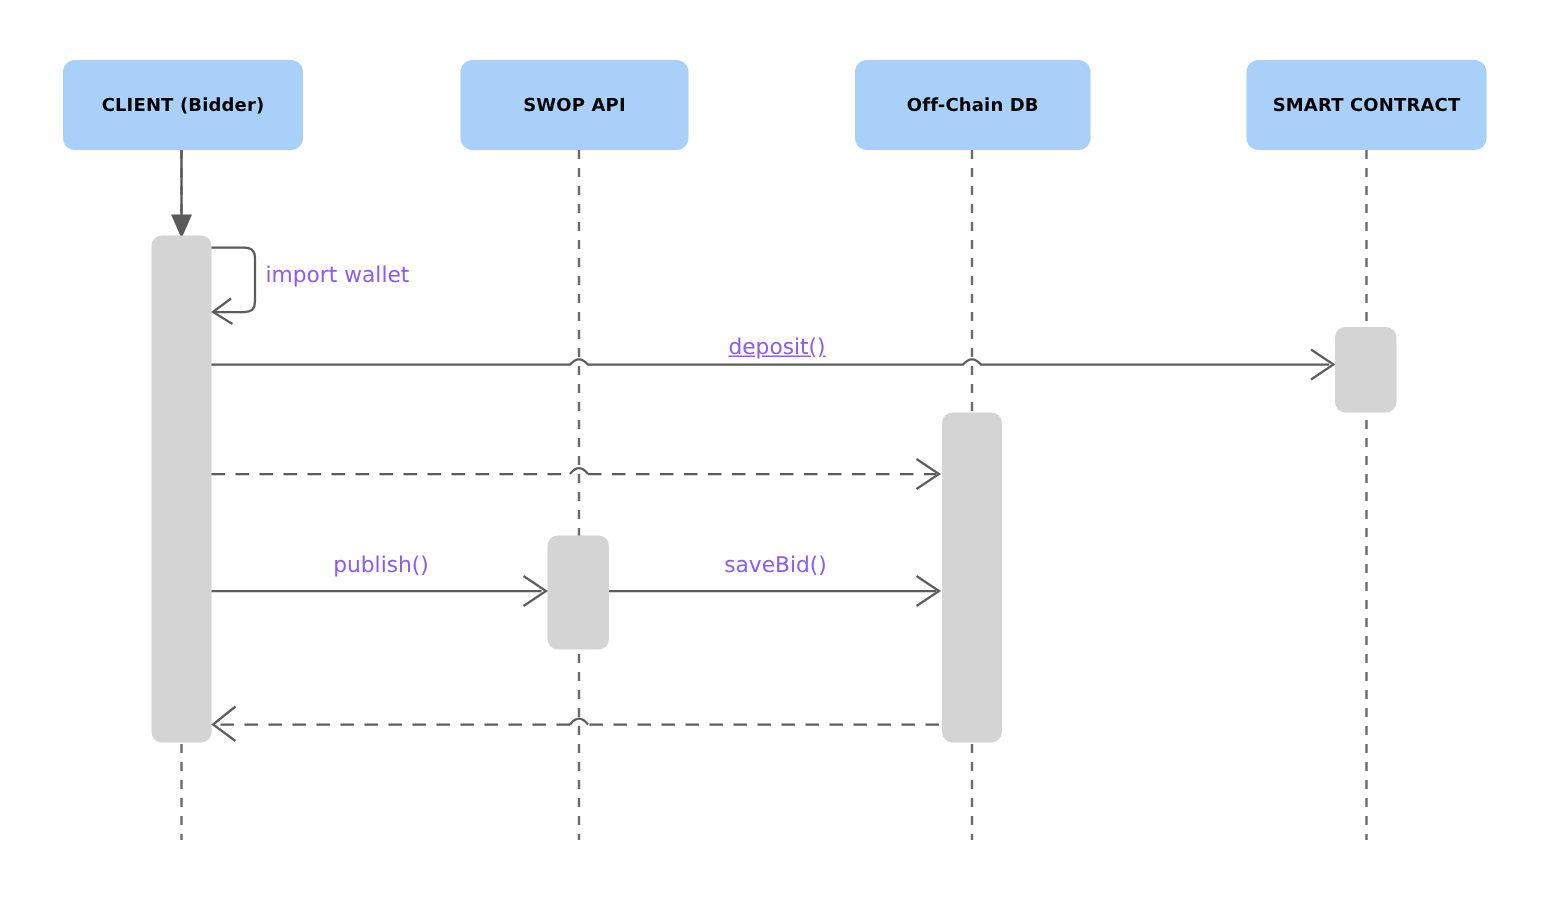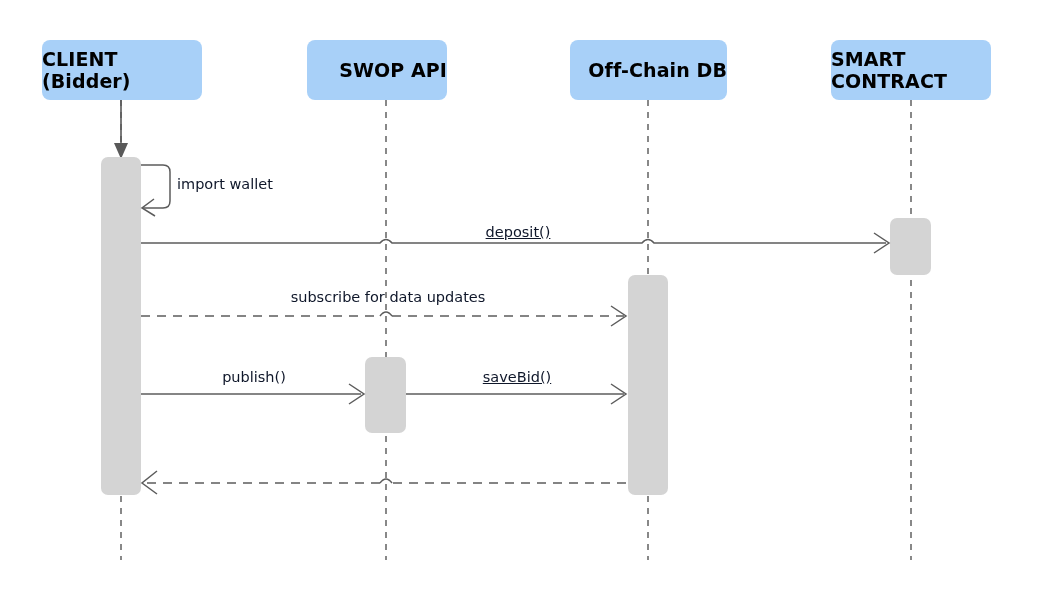--- a/index.html
+++ b/index.html
@@ -17,56 +17,56 @@
     background: #ffffff;
     overflow: hidden;
   }
   .participant-header {
     position: absolute;
     box-sizing: border-box;
     background: #a8d0f8;
     border-radius: 8px;
     display: flex;
     align-items: center;
-    justify-content: flex-end;
+    justify-content: center;
     color: #000000;
     font-weight: bold;
-    font-size: 19px;
+    font-size: 12px;
     letter-spacing: 0.1px;
     font-family: "DejaVu Sans", sans-serif;
   }
   .svg-layer {
     position: absolute;
     left: 0;
     top: 0;
     width: 1043px;
     height: 614px;
     pointer-events: none;
   }
   .msg-label {
     position: absolute;
-    color: #0f172a;
+    color: #8b5cf6;
     font-size: 14.5px;
     font-family: "DejaVu Sans", sans-serif;
     white-space: nowrap;
     transform: translateX(-50%);
   }
   .msg-label.left-anchor {
     transform: none;
   }
 </style>
 </head>
 <body>
 
 <div id="diagram-root">
 
   <div class="participant-header" style="left:42px; top:40px; width:160px; height:60px;">
     <span>CLIENT (Bidder)</span>
   </div>
-  <div class="participant-header" style="left:307px; top:40px; width:140px; height:60px;">
+  <div class="participant-header" style="left:307px; top:40px; width:152px; height:60px;">
     <span>SWOP API</span>
   </div>
   <div class="participant-header" style="left:831px; top:40px; width:160px; height:60px;">
     <span>SMART CONTRACT</span>
   </div>
   <div class="participant-header" style="left:570px; top:40px; width:157px; height:60px;">
     <span>Off-Chain DB</span>
   </div>
 
   <svg class="svg-layer" viewBox="0 0 1043 614" xmlns="http://www.w3.org/2000/svg">
@@ -114,17 +114,16 @@
     <g>
       <path d="M626,483 L392,483" fill="none" stroke="#5c5c5c" stroke-width="1.5" stroke-dasharray="9 7"></path>
       <path d="M392,483 Q386,475 380,483" fill="none" stroke="#5c5c5c" stroke-width="1.5"></path>
       <path d="M380,483 L145,483" fill="none" stroke="#5c5c5c" stroke-width="1.5" stroke-dasharray="9 7"></path>
       <path d="M157,471 L142,483 L157,494" fill="none" stroke="#5c5c5c" stroke-width="1.5"></path>
     </g>
   </svg>
 
   <div class="msg-label left-anchor" style="left:177px; top:176px;">import wallet</div>
   <div class="msg-label" style="left:518px; top:224px;text-decoration:underline;">deposit()</div>
-  <div class="msg-label" style="left:388px; top:289px;">subscribe for data updates</div>
   <div class="msg-label" style="left:254px; top:369px;">publish()</div>
-  <div class="msg-label" style="left:517px; top:369px;text-decoration:underline;">saveBid()</div>
+  <div class="msg-label" style="left:517px; top:369px;">saveBid()</div>
 
 </div>
 
 </body></html>

